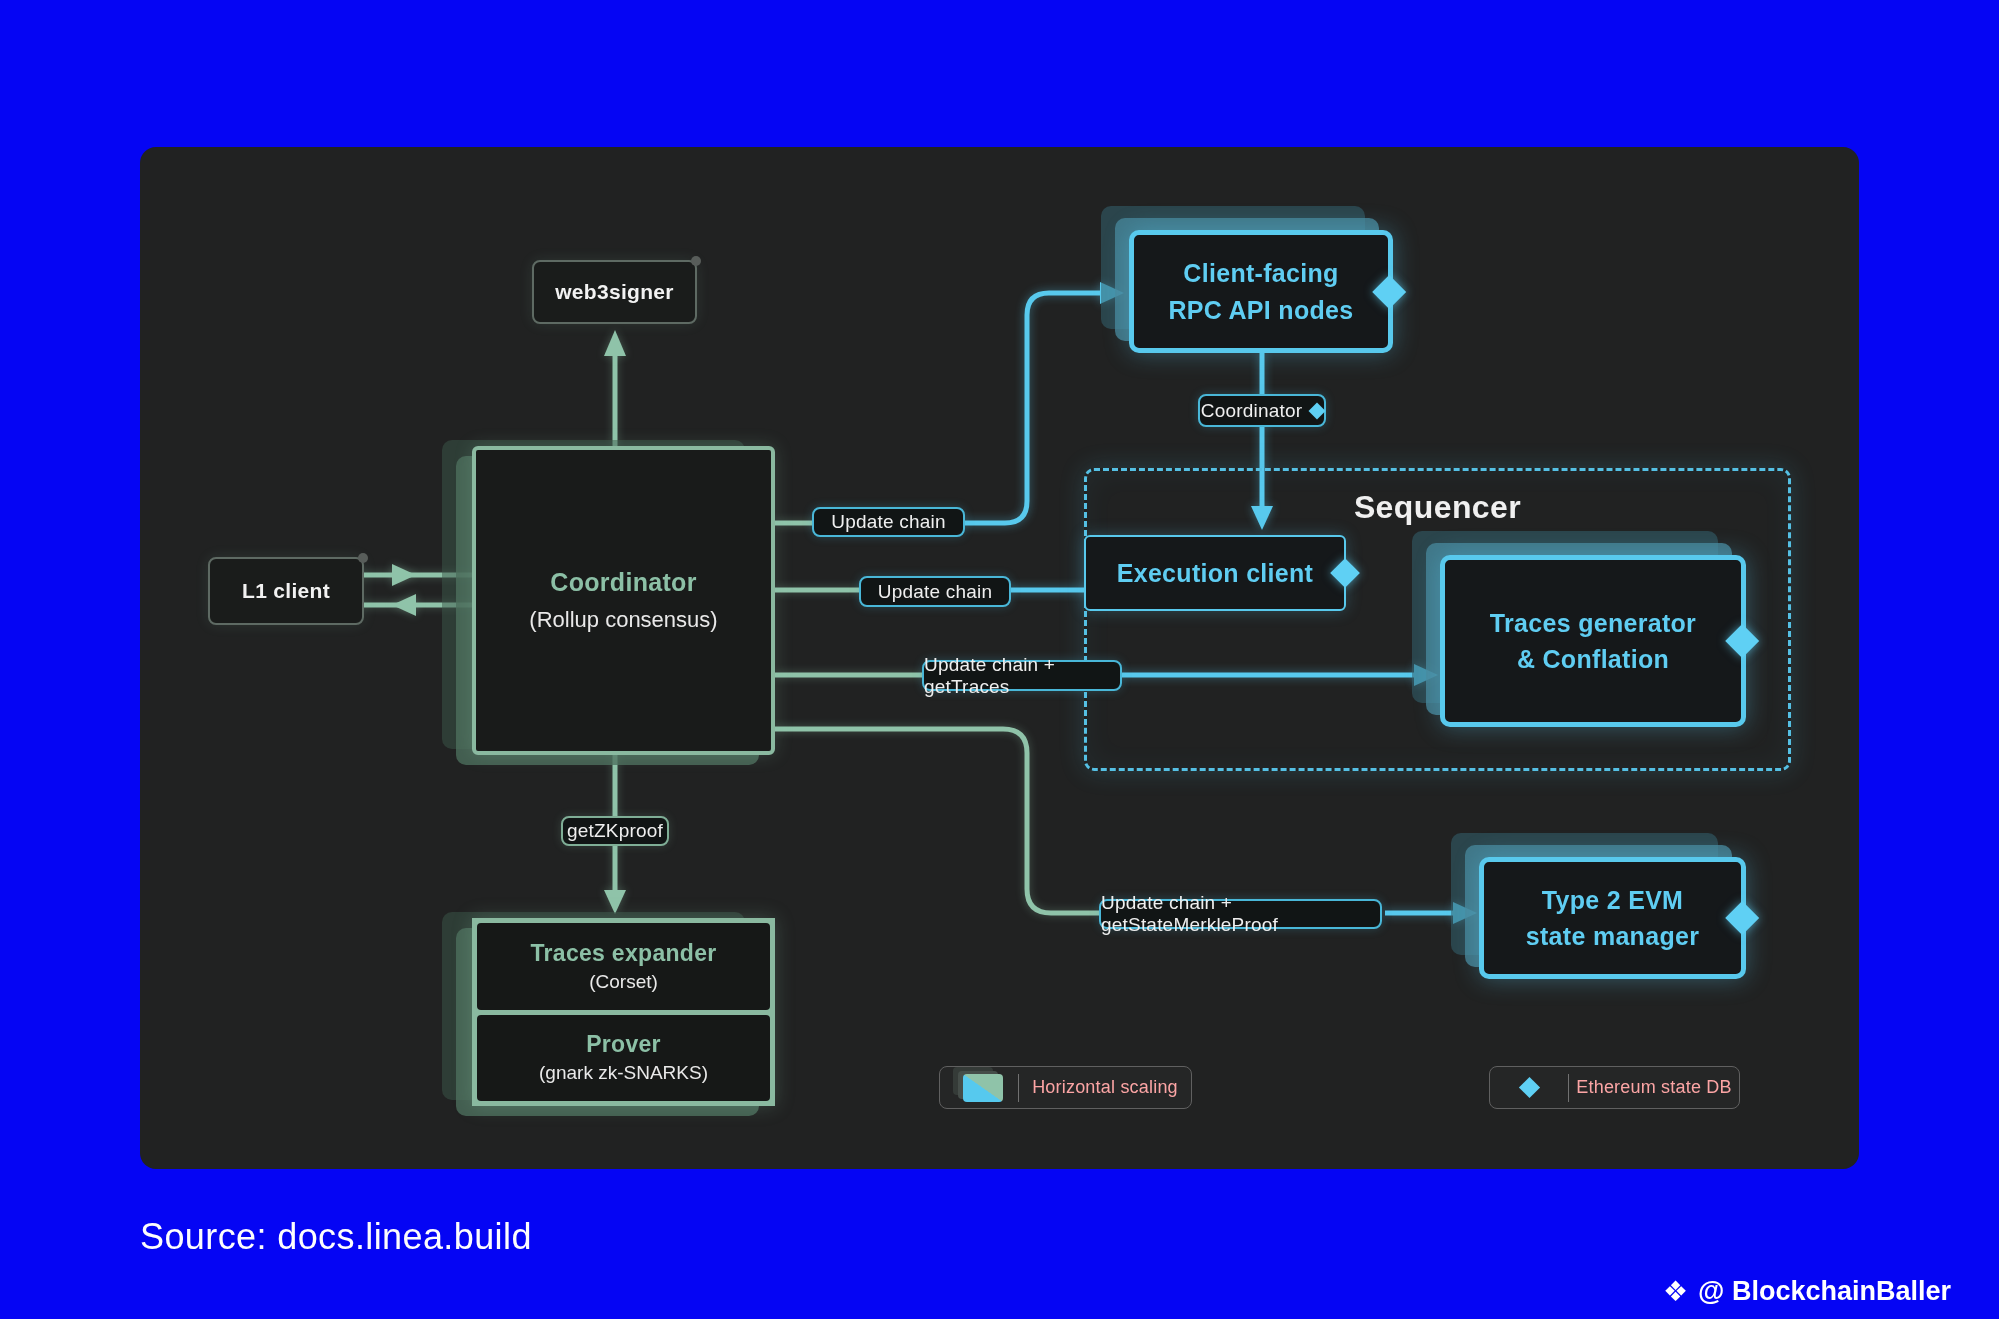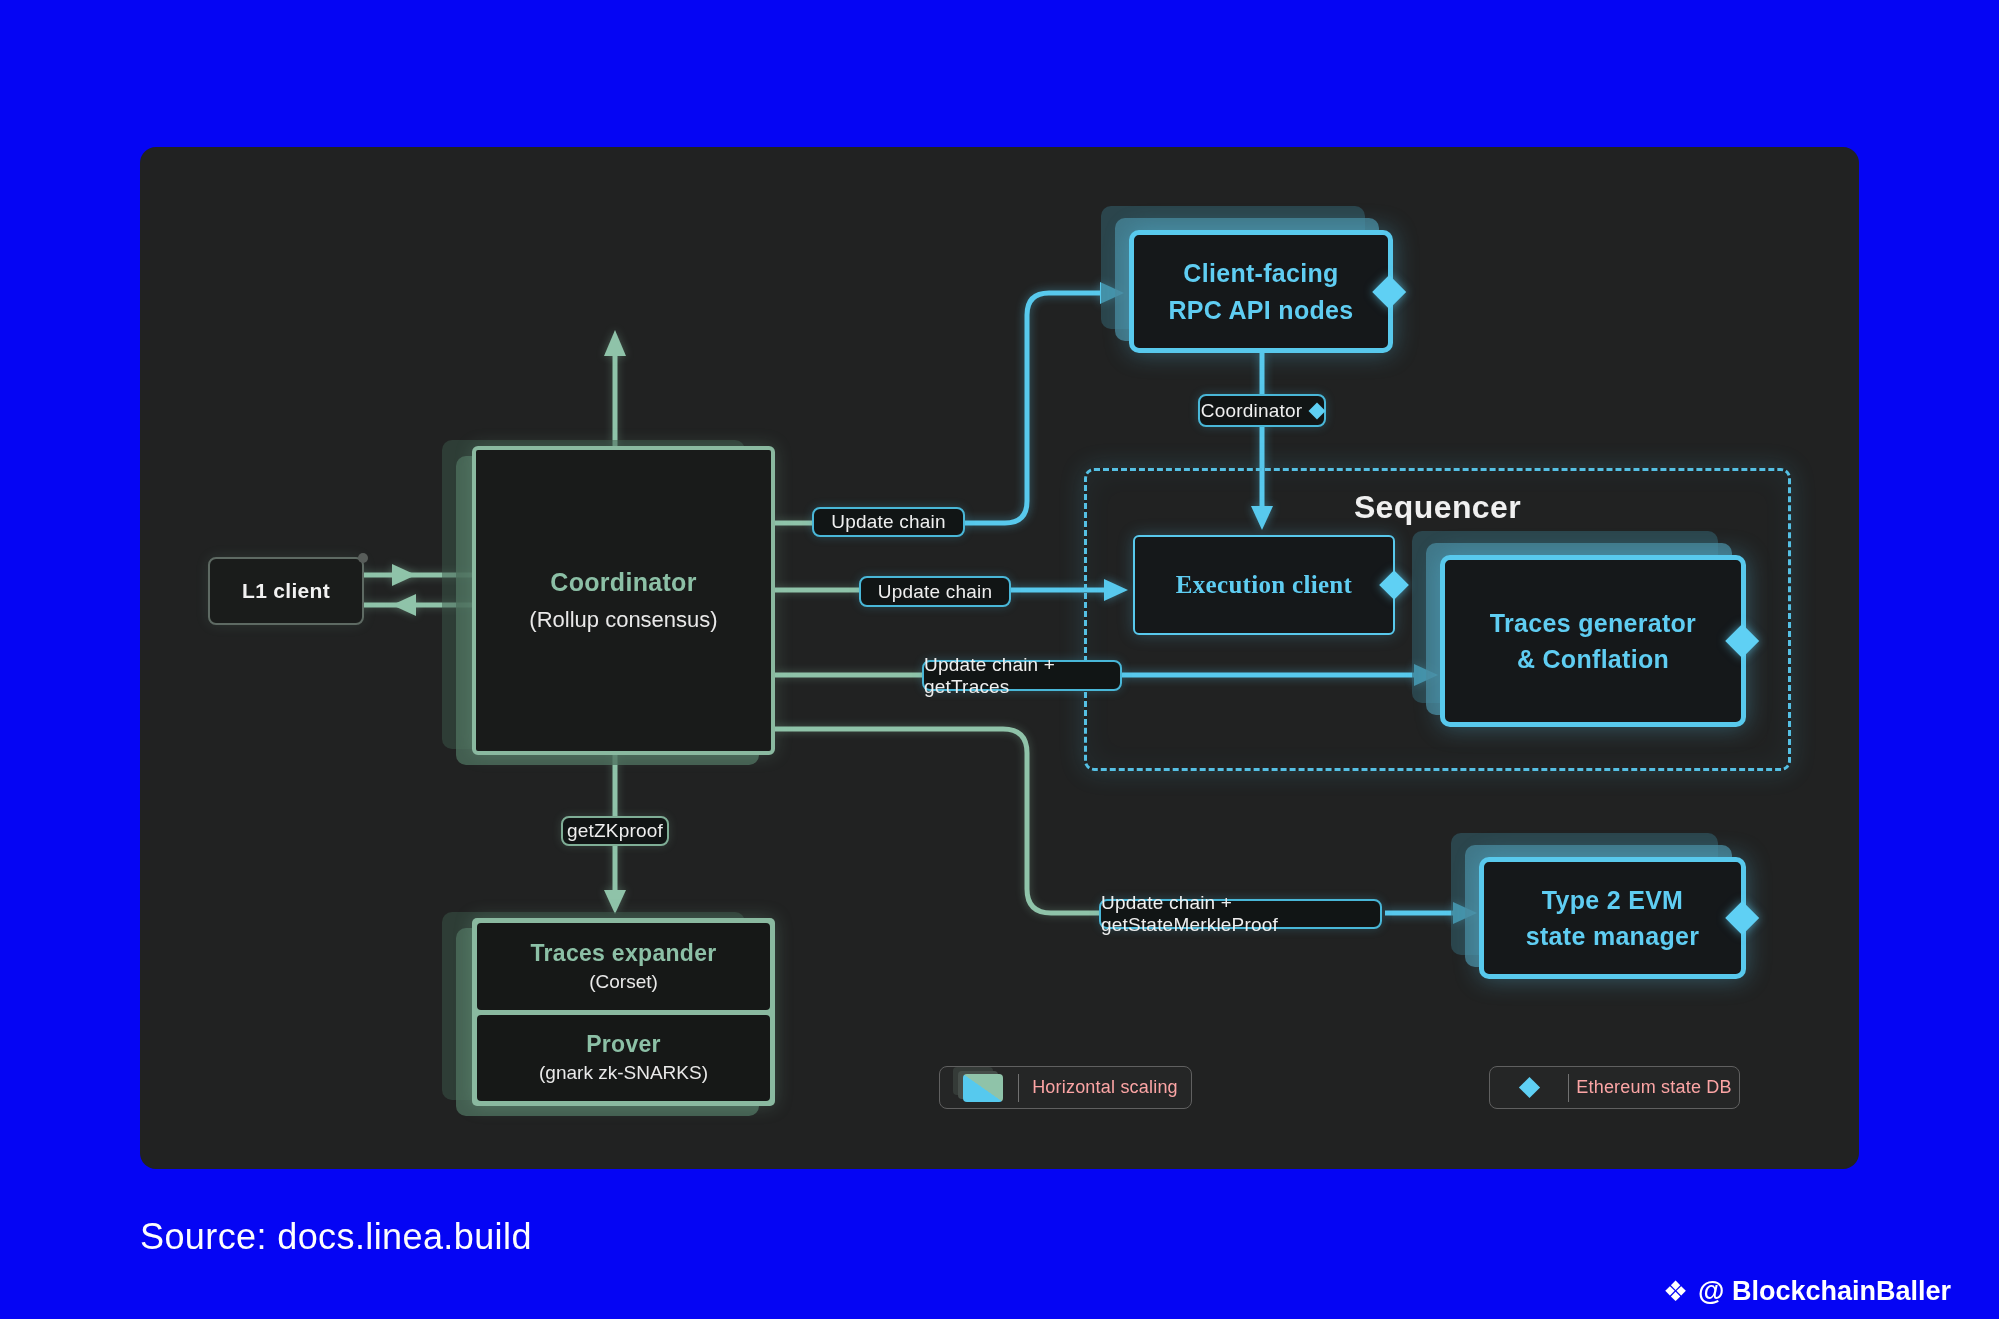--- a/index.html
+++ b/index.html
@@ -51,21 +51,21 @@
           box-shadow:0 0 10px rgba(95,208,244,.6);}
   .d-big{width:24px;height:24px;}
 
   
   .sequencer{position:absolute;left:1084px;top:468px;width:707px;height:303px;box-sizing:border-box;
      border:3px dashed #55c0e4;border-radius:10px;
      box-shadow:0 0 26px rgba(85,192,228,.18), inset 0 0 30px rgba(85,192,228,.05);}
   .seq-title{margin-top:18px;text-align:center;color:#f0f0f0;font-weight:700;font-size:32px;letter-spacing:.4px;}
 
   
-  .twocell{position:absolute;inset:0;box-sizing:border-box;background:#8ab9a0;border-radius:5px;
+  .twocell{position:absolute;inset:0;box-sizing:border-box;background:#8ab9a0;border-radius:0;
      padding:5px;display:flex;flex-direction:column;gap:5px;
      box-shadow:0 0 18px rgba(140,195,169,.25);}
   .cell{flex:1;background:#161817;border-radius:4px;display:flex;flex-direction:column;
      align-items:center;justify-content:center;text-align:center;}
   .cell .t-green{font-size:23px;}
   .cell .t-sub{font-size:19px;margin-top:4px;}
 
   
   .elabel{position:absolute;box-sizing:border-box;background:#111515;border:2px solid #49b7d8;
      border-radius:8px;display:flex;align-items:center;justify-content:center;gap:9px;
@@ -128,20 +128,24 @@
     </g>
     <g fill="#58c9ed" class="glow-c">
       <polygon points="1100,282 1100,304 1124,293"></polygon>
       <polygon points="1251,506 1273,506 1262,530"></polygon>
       <polygon points="1104,579 1104,601 1128,590"></polygon>
       <polygon points="1414,664 1414,686 1438,675"></polygon>
       <polygon points="1453,902 1453,924 1477,913"></polygon>
     </g>
   </svg>
 
+  <div class="node thin-gray" style="left:532px;top:260px;width:165px;height:64px;">
+    <span class="t-white">web3signer</span>
+    <i class="dot"></i>
+  </div>
 
   <div class="node thin-gray" style="left:208px;top:557px;width:156px;height:68px;">
     <span class="t-white">L1 client</span>
     <i class="dot"></i>
   </div>
 
   <div class="stack" style="left:472px;top:446px;width:303px;height:309px;">
     <div class="layer g2"></div>
     <div class="layer g1"></div>
     <div class="box green-thick">
@@ -157,21 +161,21 @@
       <span class="t-cyan">Client-facing</span>
       <span class="t-cyan">RPC API nodes</span>
       <i class="diamond d-edge d-big"></i>
     </div>
   </div>
 
   <div class="sequencer">
     <div class="seq-title">Sequencer</div>
   </div>
 
-  <div class="node cyan-thin" style="left:1133px;top:535px;width:262px;height:100px;font-family:Liberation Serif, serif;">
+  <div class="node cyan-thin" style="left:1084px;top:535px;width:262px;height:76px;">
     <span class="t-cyan">Execution client</span>
     <i class="diamond d-edge"></i>
   </div>
 
   <div class="stack" style="left:1440px;top:555px;width:306px;height:172px;">
     <div class="layer c2"></div>
     <div class="layer c1"></div>
     <div class="box cyan-thick">
       <span class="t-cyan">Traces generator</span>
       <span class="t-cyan">&amp; Conflation</span>

